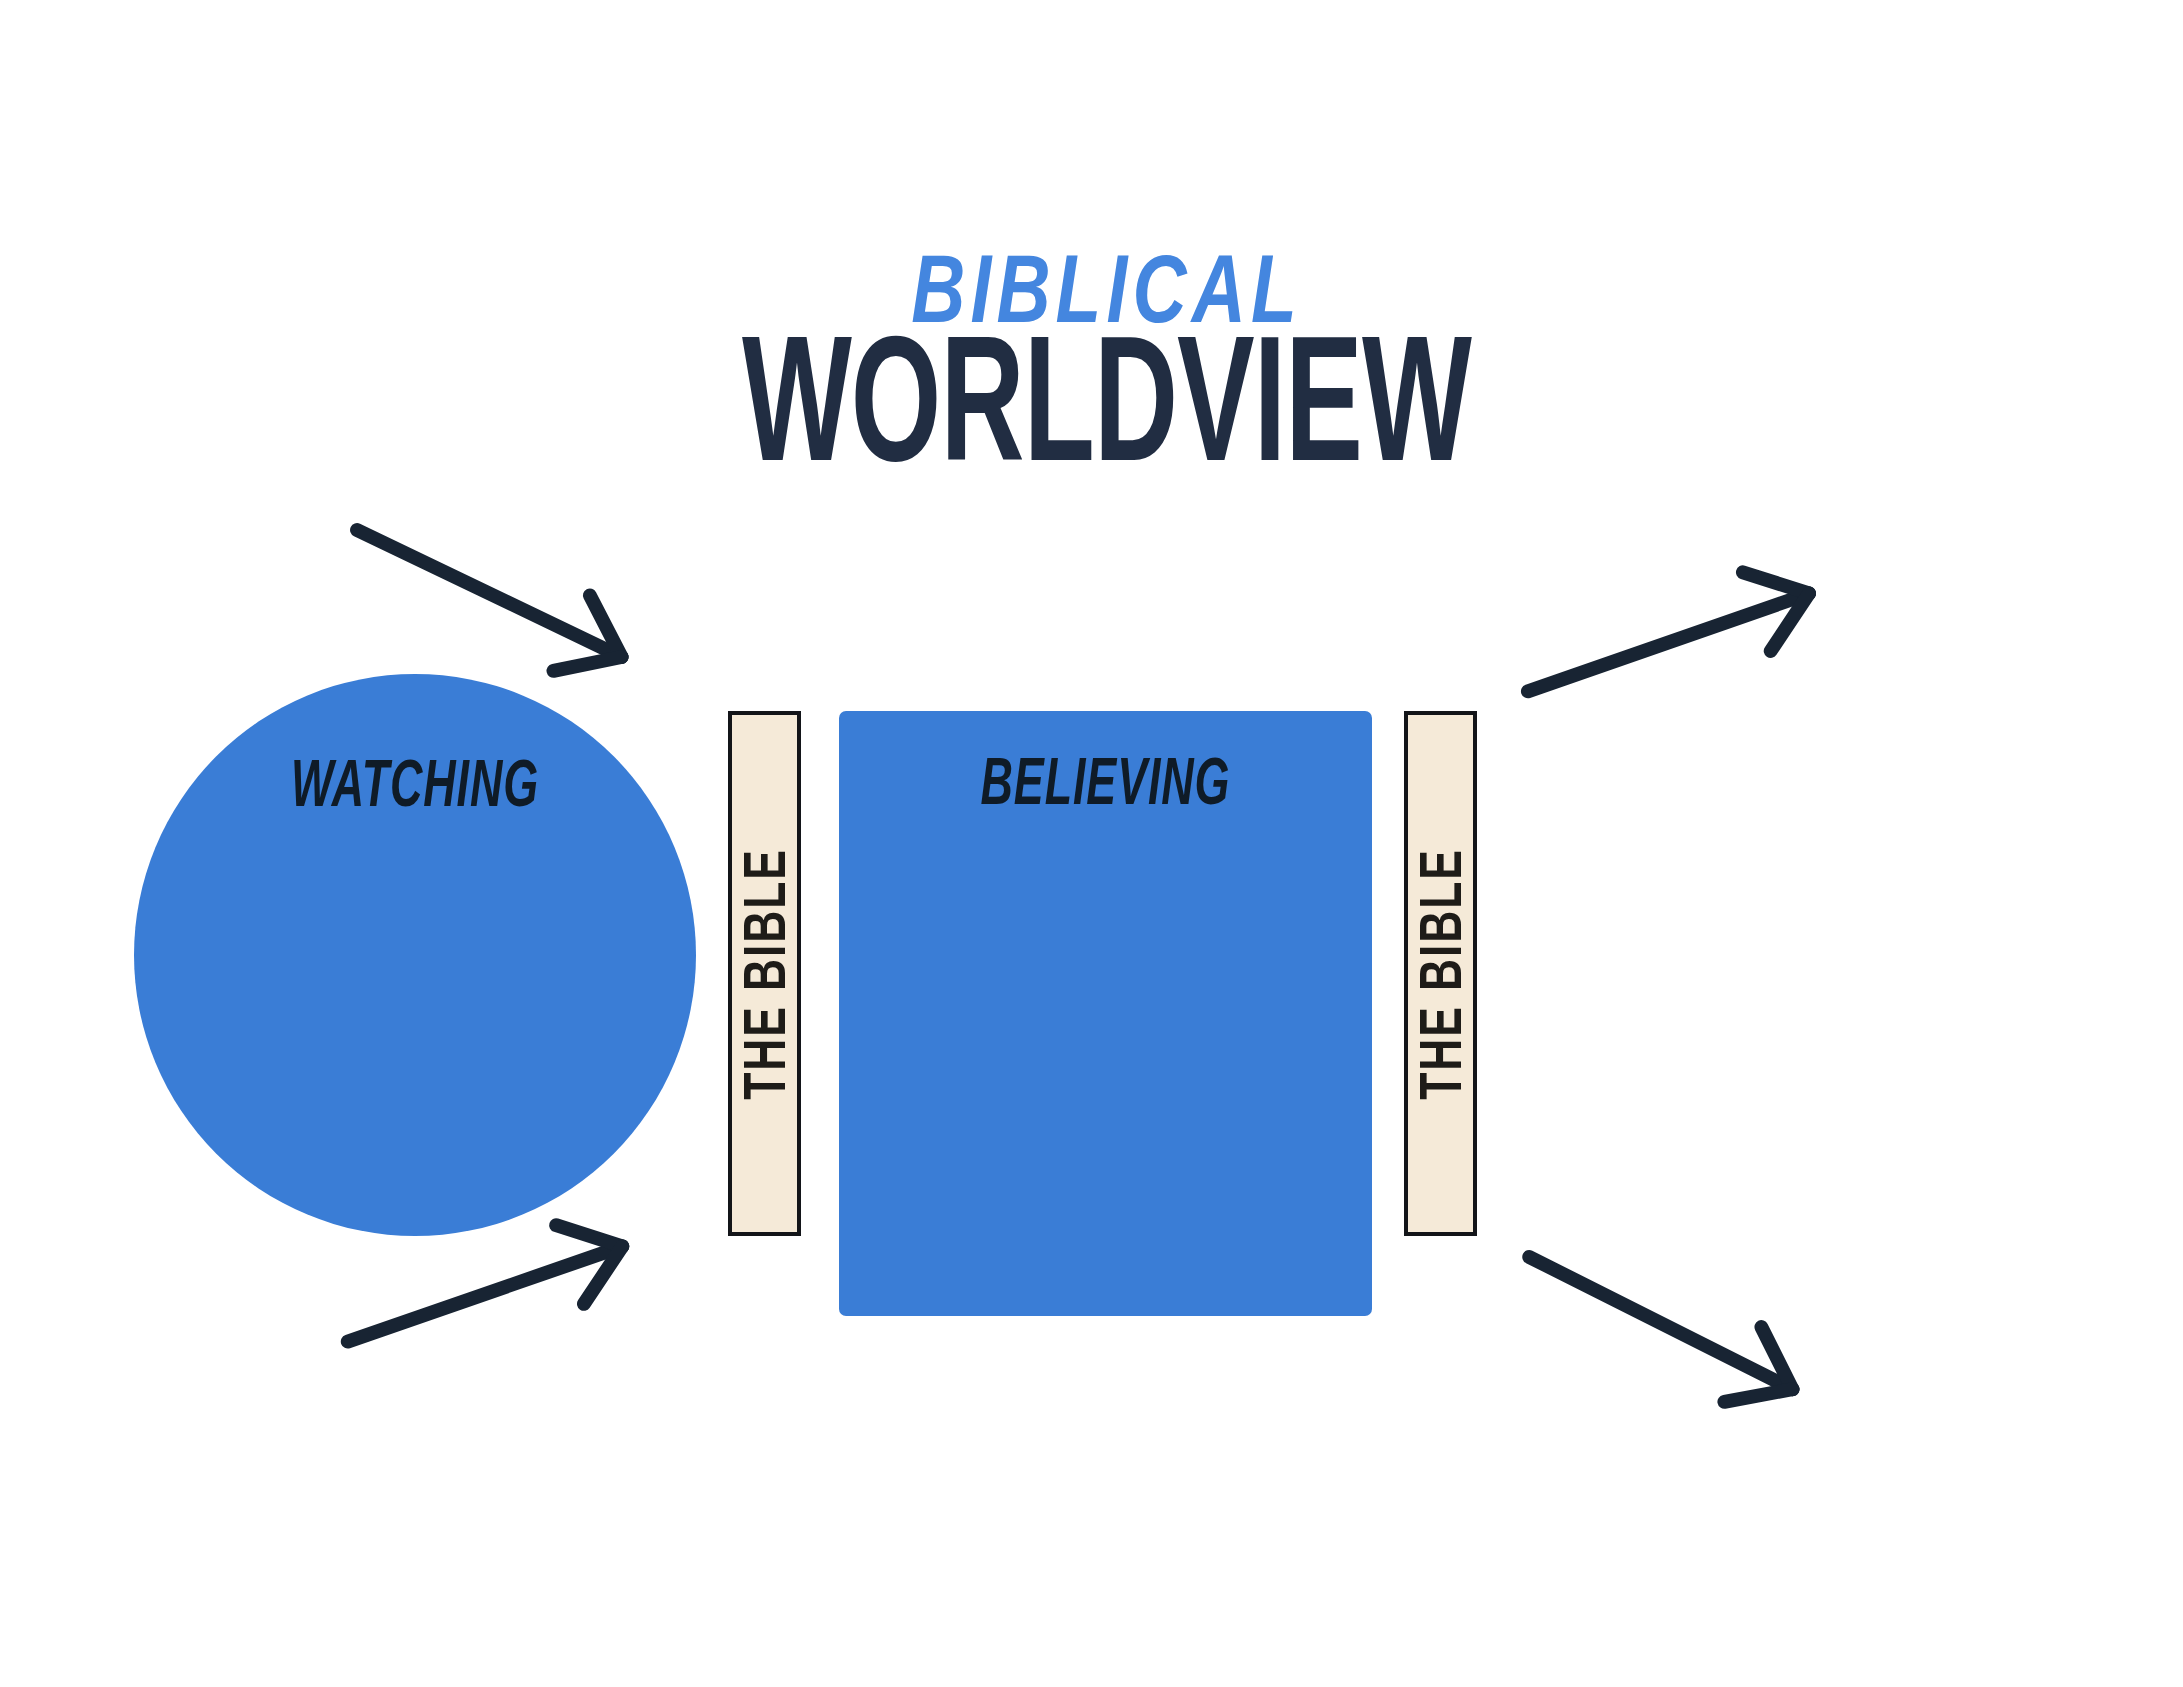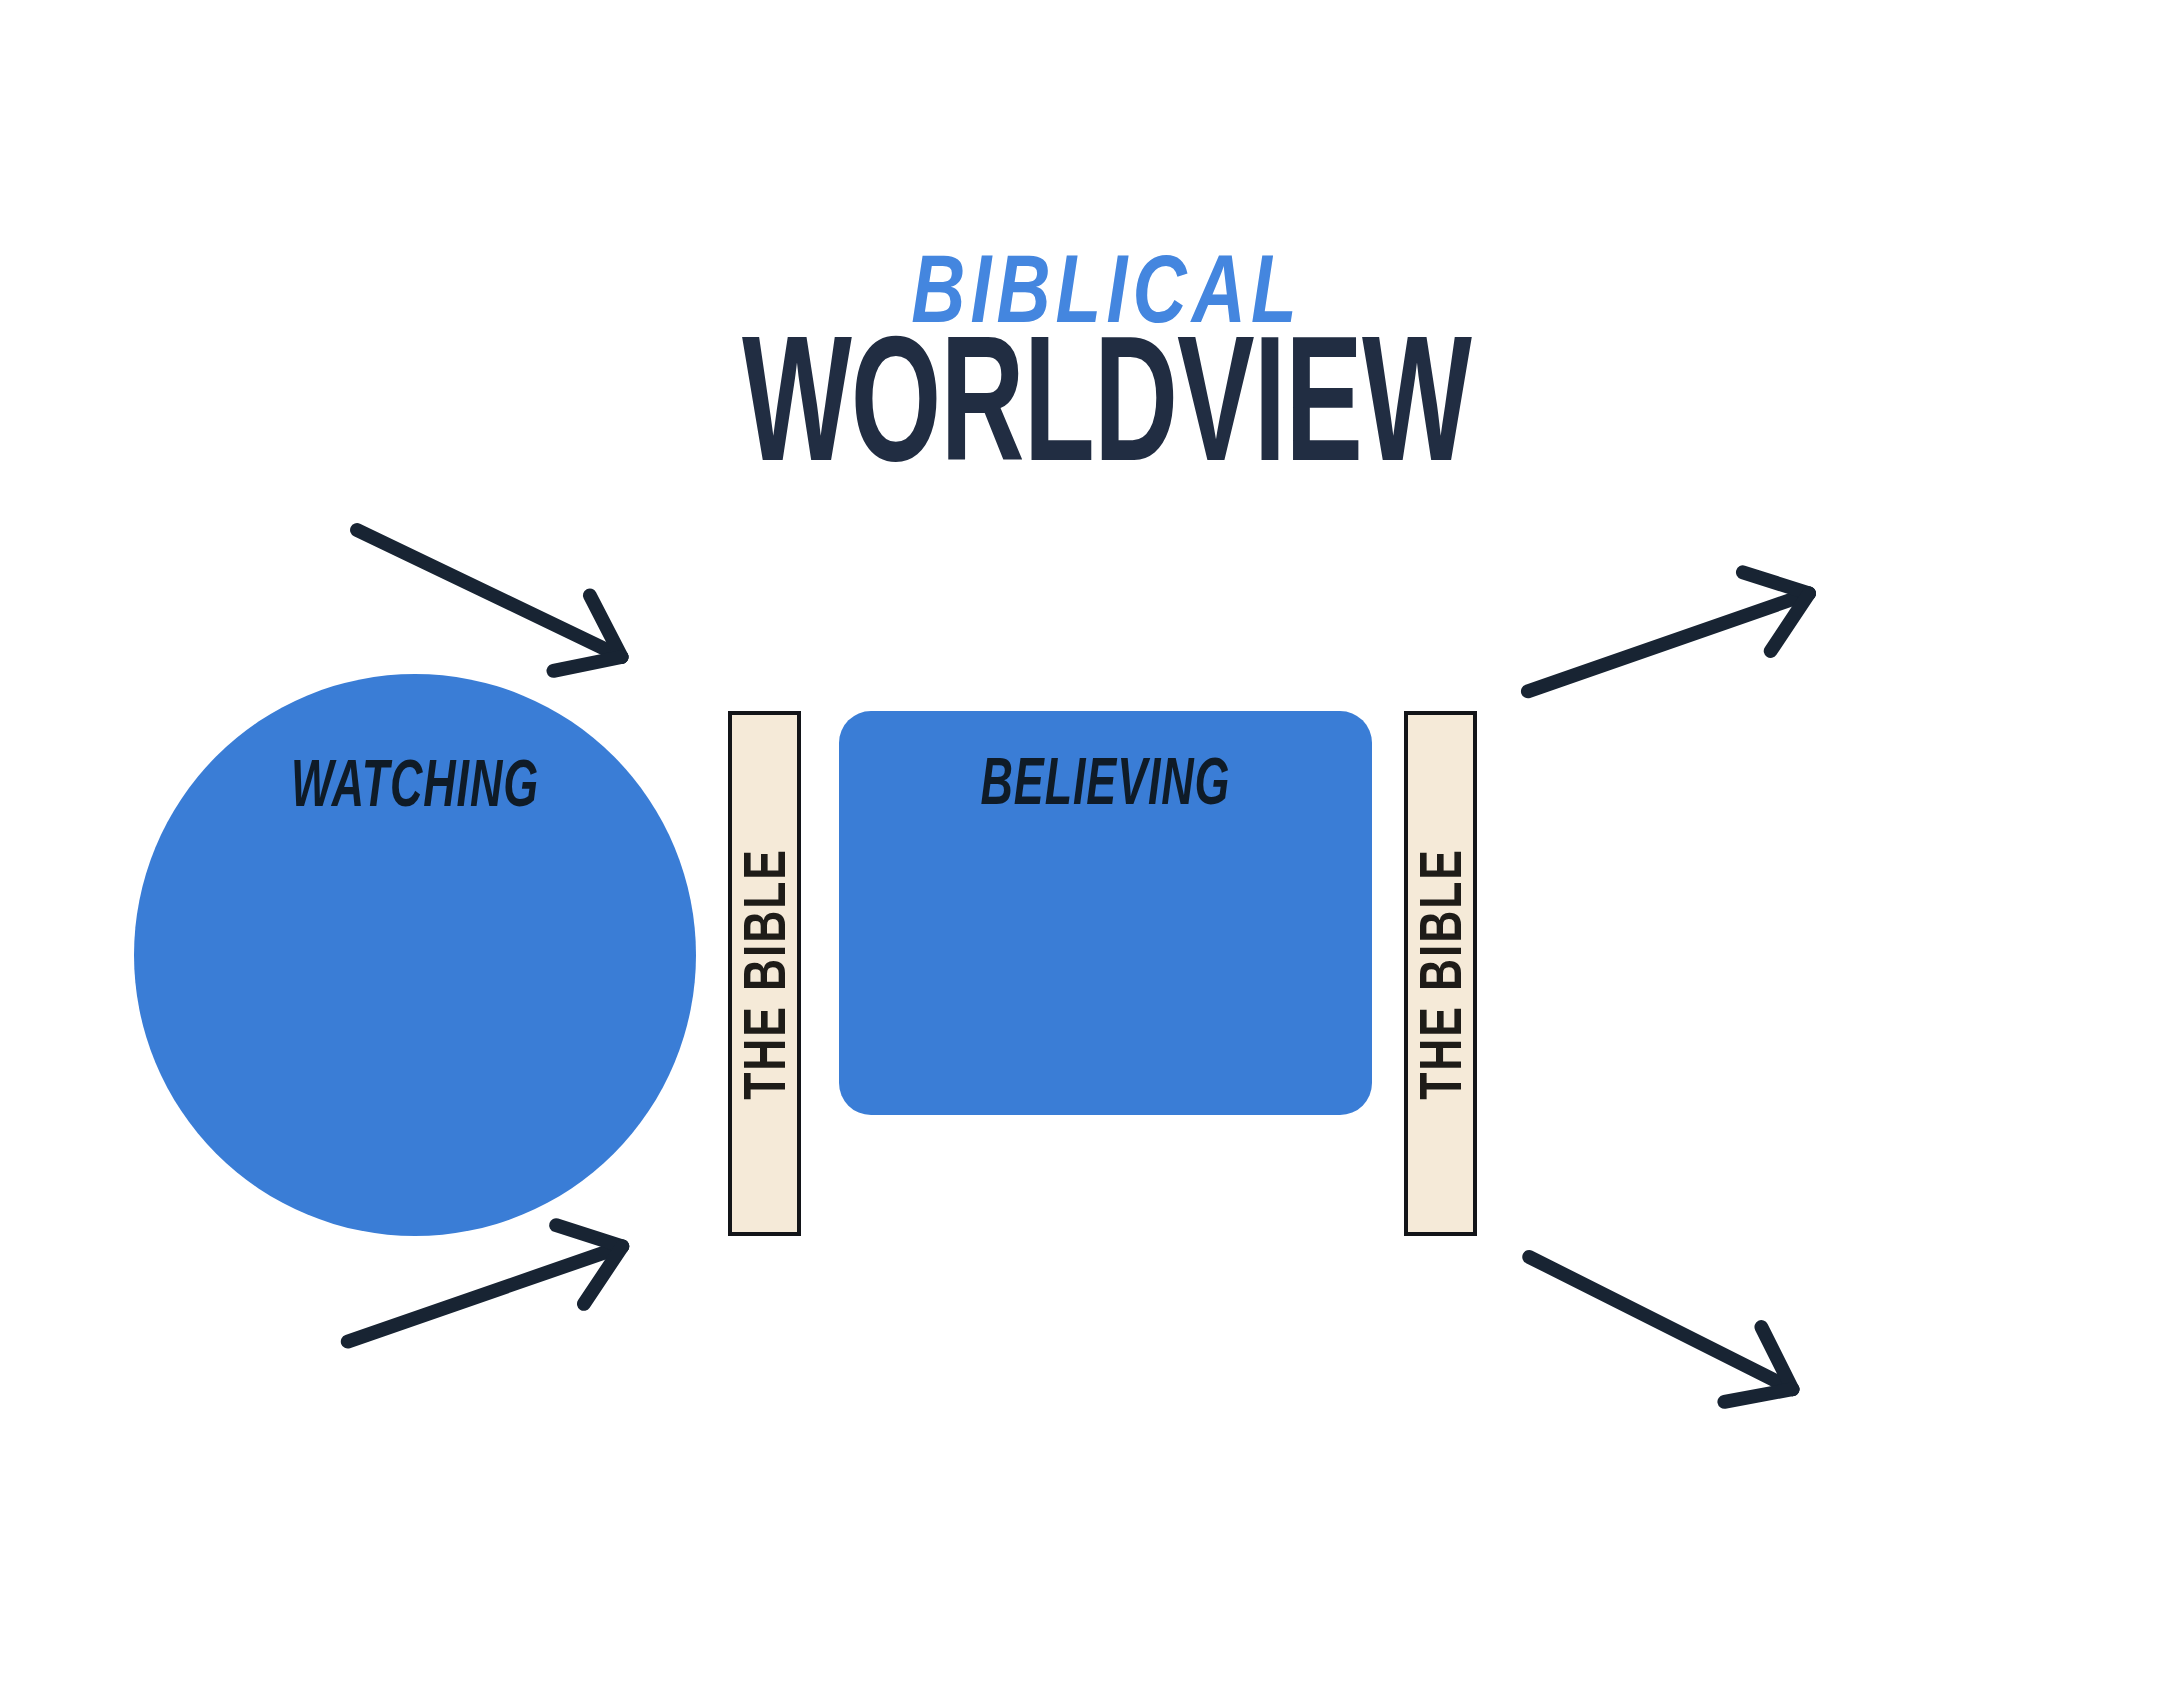--- a/index.html
+++ b/index.html
@@ -46,22 +46,22 @@
 
   
   .circle{
     position:absolute;width:562px;height:562px;border-radius:50%;
     background:var(--shape-blue,#3a7dd6);
   }
   .circle.watching{left:119px;top:674px;}
   .circle.doing{left:1502px;top:674px;}
 
   .rounded-square{
-    position:absolute;left:824px;top:711px;width:533px;height:404px;
-    border-radius:32px;
+    position:absolute;left:824px;top:711px;width:533px;height:605px;
+    border-radius:7px;
     background:var(--shape-blue,#3a7dd6);
   }
 
   .bible-bar{
     position:absolute;top:711px;width:73px;height:525px;
     box-sizing:border-box;
     background:var(--bar-fill,#f5ead8);
     border:4px solid var(--bar-border,#131519);
   }
   .bible-bar.left{left:713px;}

